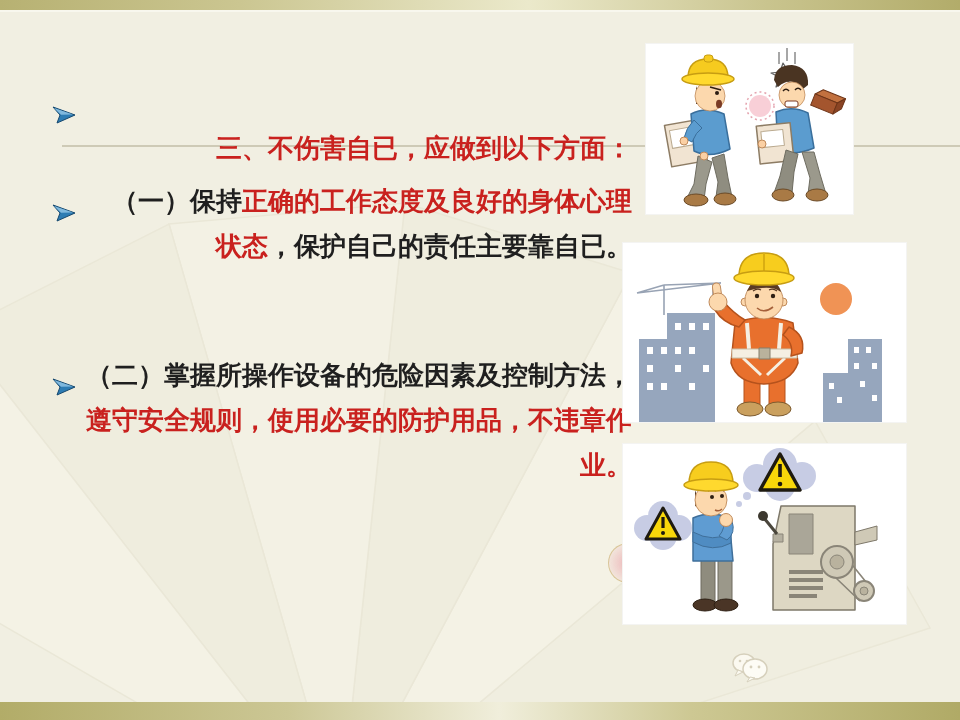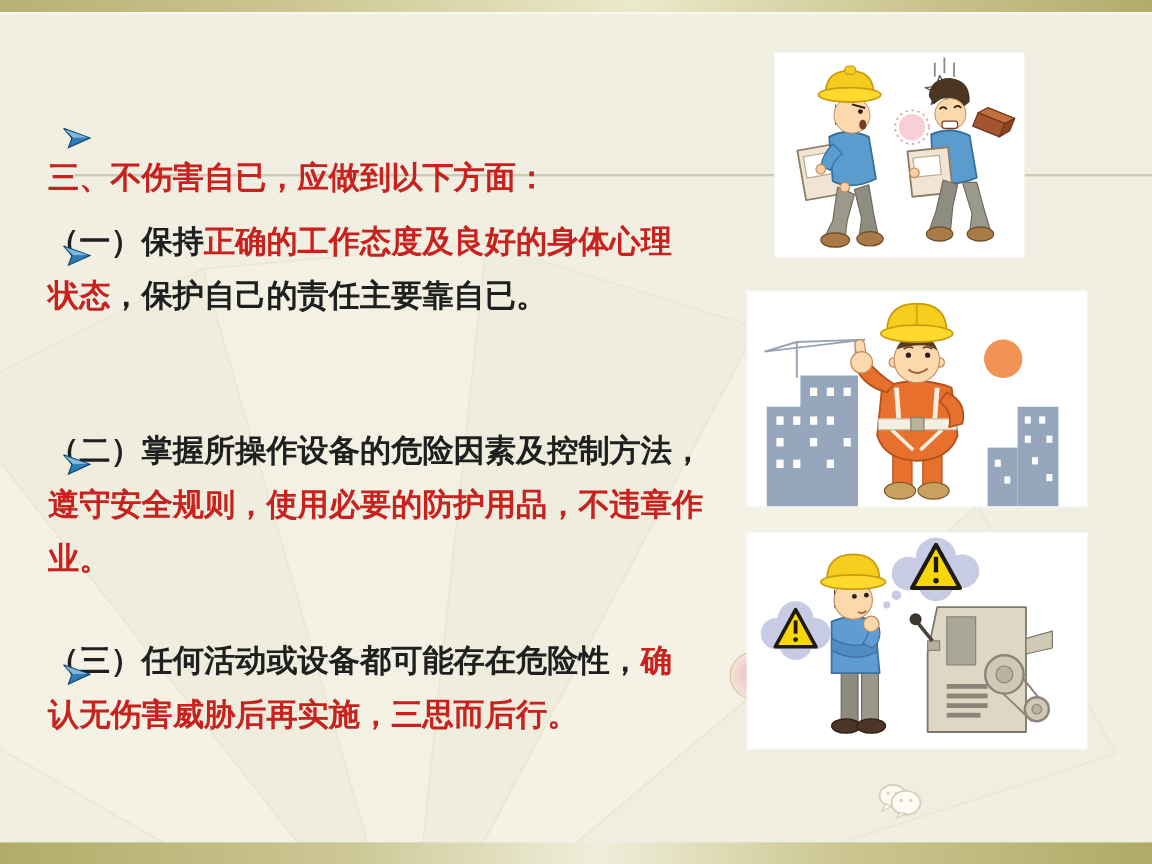--- a/index.html
+++ b/index.html
@@ -18,21 +18,21 @@
   
   .fan{position:absolute;left:0;top:0;z-index:0;opacity:.65;}
   .hline{position:absolute;left:62px;top:145px;width:898px;height:2px;
     background:rgba(172,165,138,.5);z-index:1;}
   .seal{position:absolute;left:608px;top:543px;width:38px;height:38px;border-radius:50%;
     background:radial-gradient(circle,rgba(232,150,162,.65),rgba(232,150,162,.15) 70%);
     border:1px solid rgba(200,176,106,.6);z-index:1;}
   
   .block{position:absolute;left:40px;width:592px;z-index:2;
     font-weight:700;font-size:26px;line-height:45px;
-    white-space:pre-line;text-indent:64px;letter-spacing:0;}
+    white-space:pre-line;text-indent:64px;letter-spacing:0;text-align:right;}
   .block .arrow{position:absolute;left:12px;top:13px;text-indent:0;}
   .title-block{top:36px;}
   .p1{top:134px;}
   .p2{top:308px;}
   .p3{top:483px;}
   .red{color:#c9211e;}
   .blk{color:#1f1f1f;}
   
   .img-card{position:absolute;background:#ffffff;z-index:3;
     border:1px solid rgba(120,110,90,.08);}
@@ -90,29 +90,20 @@
   <div class="block p2">
     <span class="arrow">
       <svg width="24" height="20" viewBox="0 0 24 20">
         <polygon points="1,2 23,10 5,18 8,10" fill="#2d7cb3" stroke="#16486e" stroke-width="1"></polygon>
         <polygon points="2,3 21,9.5 9,9.8" fill="#7fb8dd"></polygon>
       </svg>
     </span><span class="blk">（二）掌握所操作设备的危险因素及控制方法，
 </span><span class="red">遵守安全规则，使用必要的防护用品，不违章作业。</span>
   </div>
 
-  <div class="block p3">
-    <span class="arrow">
-      <svg width="24" height="20" viewBox="0 0 24 20">
-        <polygon points="1,2 23,10 5,18 8,10" fill="#2d7cb3" stroke="#16486e" stroke-width="1"></polygon>
-        <polygon points="2,3 21,9.5 9,9.8" fill="#7fb8dd"></polygon>
-      </svg>
-    </span><span class="blk">（三）任何活动或设备都可能存在危险性，</span><span class="red">确
-认无伤害威胁后再实施，三思而后行。</span>
-  </div>
 
   <figure class="img-card img1" style="margin:0">
     <svg viewBox="0 0 207 170">
       <rect width="207" height="170" fill="#ffffff"></rect>
 
       <g stroke-linejoin="round">
         <g transform="rotate(-10 40 100)">
           <rect x="22" y="78" width="36" height="42" fill="#f1e4d2" stroke="#8d7c64" stroke-width="1.5"></rect>
           <rect x="26" y="84" width="24" height="18" fill="#ffffff" stroke="#b9a98e"></rect>
         </g>

